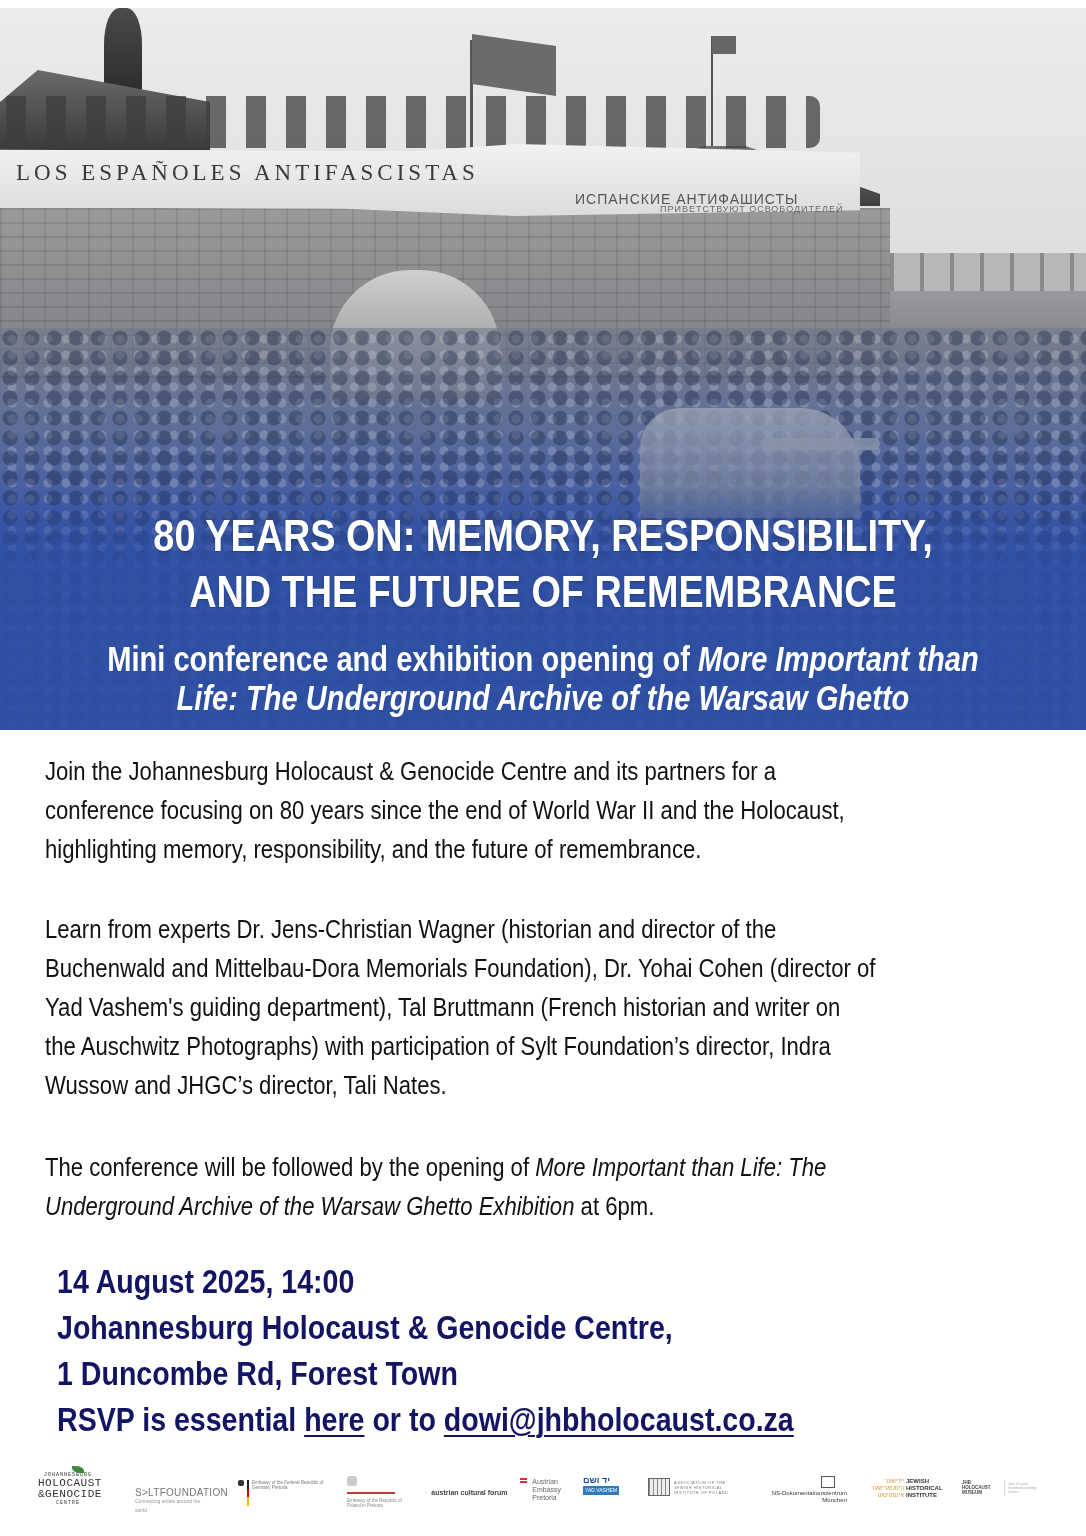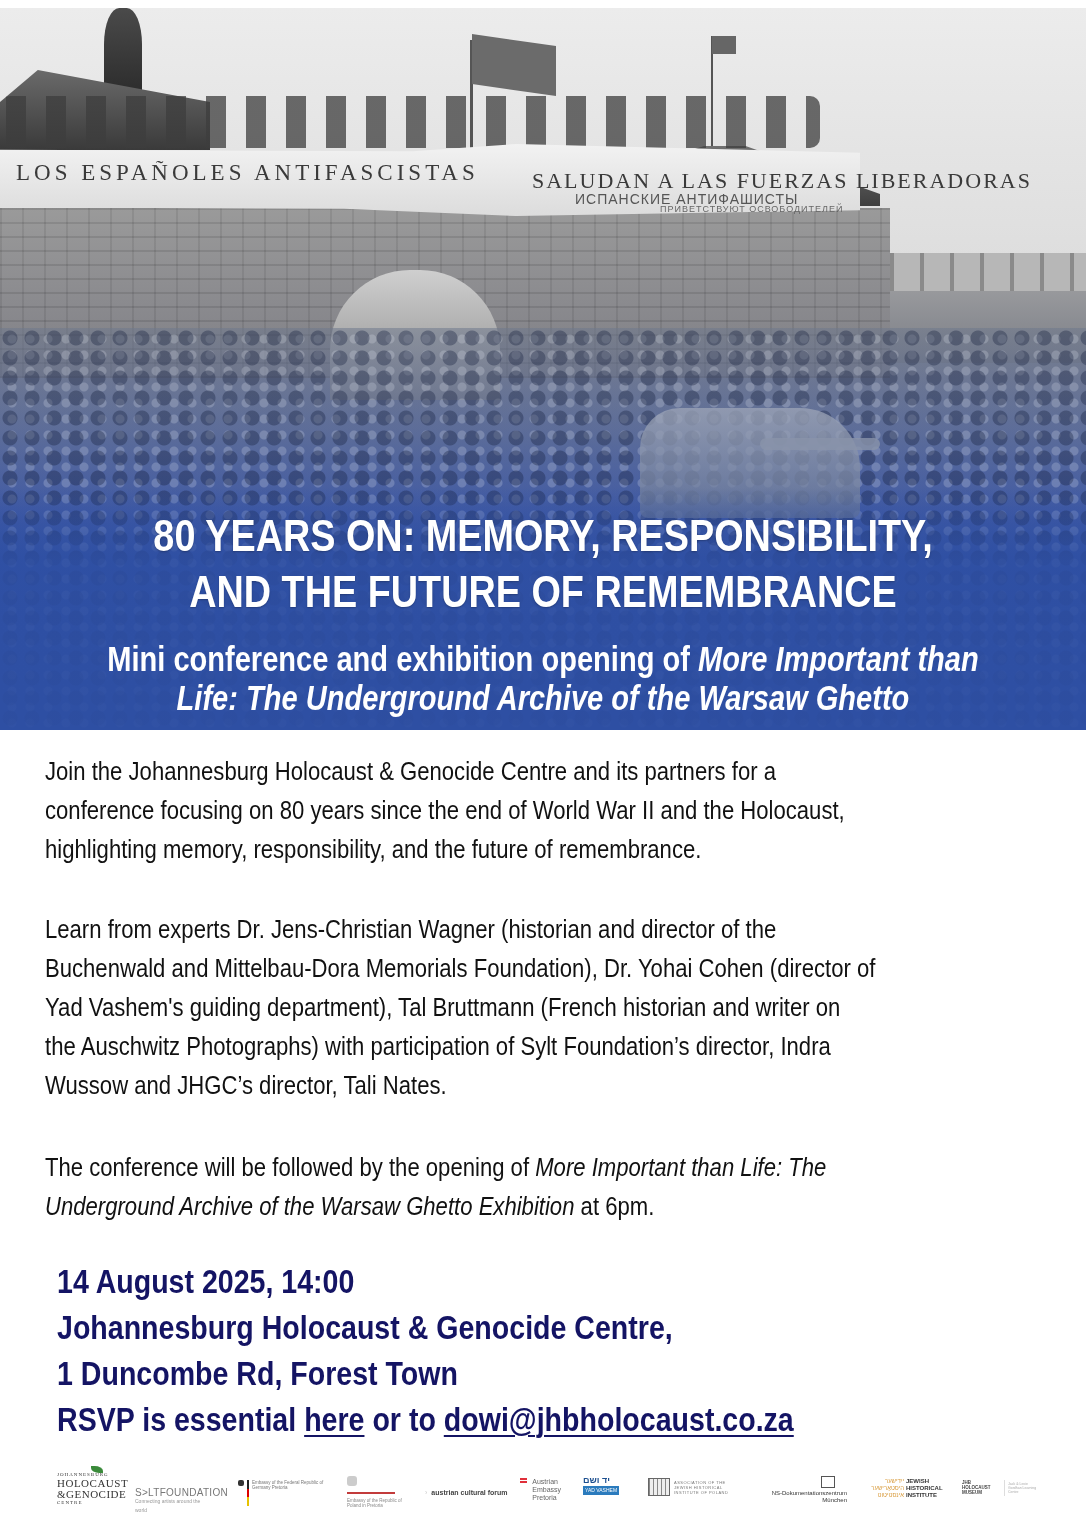--- a/index.html
+++ b/index.html
@@ -90,21 +90,21 @@
   .p3 { top: 1148px; }
   .body-text i { font-style: italic; }
 
   .event { position: absolute; left: 57px; top: 1258px; color: #141464; font-weight: bold;
     font-size: 34px; line-height: 46px; transform: scaleX(0.84); transform-origin: left top; width: 1100px; }
   .event a { color: #141464; text-decoration: underline; text-decoration-thickness: 2px; text-underline-offset: 4px; }
 
   
   .logos { position: absolute; left: 0; top: 1466px; width: 1086px; height: 60px; }
   .logo { position: absolute; color: #666; font-size: 8px; line-height: 9px; }
-  .lg-jhgc { left: 57px; top: 6px; width: 60px; text-align: left; font-family: Liberation Serif, serif; color: #333; }
+  .lg-jhgc { left: 38px; top: 6px; width: 60px; text-align: center; font-family: Liberation Mono, monospace; color: #333; }
   .lg-jhgc .big { font-size: 11px; line-height: 11px; letter-spacing: .5px; }
   .lg-jhgc .sm { font-size: 5px; line-height: 6px; letter-spacing: 1px; }
   .leaf { position: absolute; left: 34px; top: -6px; width: 12px; height: 7px; background: #3a8a3a; border-radius: 0 70% 0 70%; }
   .lg-sylt { left: 135px; top: 22px; width: 75px; }
   .lg-sylt .big { font-size: 10px; color: #777; letter-spacing: .3px; }
   .lg-sylt .sm { font-size: 5px; color: #999; }
   .lg-de { left: 238px; top: 14px; width: 90px; }
   .lg-de .eagle { position: absolute; left: 0; top: 0; width: 6px; height: 6px; background: #333; border-radius: 2px; }
   .lg-de .bar { position: absolute; left: 9px; top: 0; width: 2px; height: 26px;
     background: linear-gradient(#222 0 33%, #d00 33% 66%, #e6c200 66%); }
@@ -152,21 +152,20 @@
     <div class="tower-right-roof"></div>
     <div class="tower-right-win"></div>
   </div>
   <div class="gate-wall"></div>
   <div class="gate-arch"></div>
   <div class="side-building"></div>
   <div class="side-roof"></div>
   <div class="people"></div>
   <div class="banner-cloth"></div>
   <div class="banner-text-l">LOS ESPAÑOLES ANTIFASCISTAS</div>
-  <div class="banner-text-r">SALUDAN A LAS FUERZAS LIBERADORAS</div>
   <div class="banner-cyr">ИСПАНСКИЕ АНТИФАШИСТЫ</div>
   <div class="banner-cyr2">ПРИВЕТСТВУЮТ ОСВОБОДИТЕЛЕЙ</div>
   <div class="crowd"></div>
   <div class="tank"></div>
   <div class="tank-gun"></div>
   <div class="hero-shade"></div>
 
   <h1 class="hero-title">
     <span>80 YEARS ON: MEMORY, RESPONSIBILITY,</span><br>
     <span>AND THE FUTURE OF REMEMBRANCE</span>

